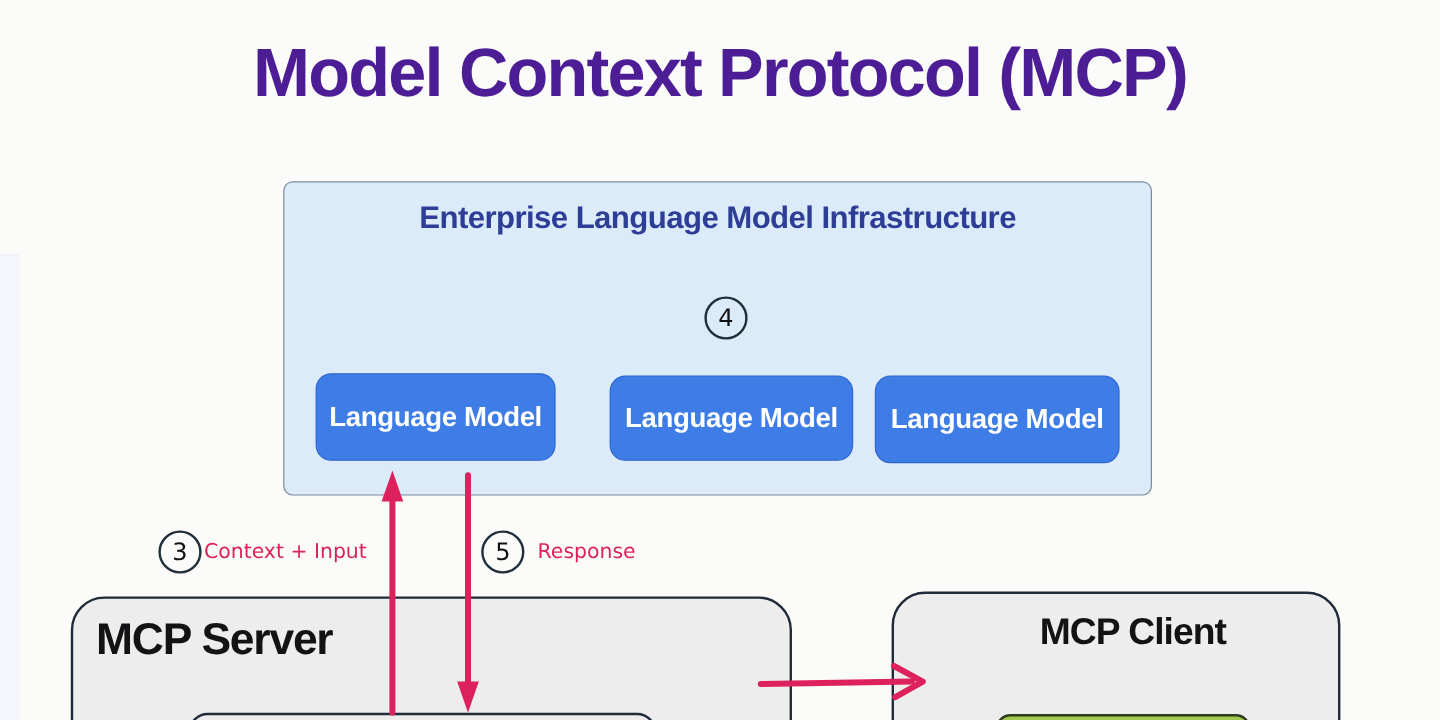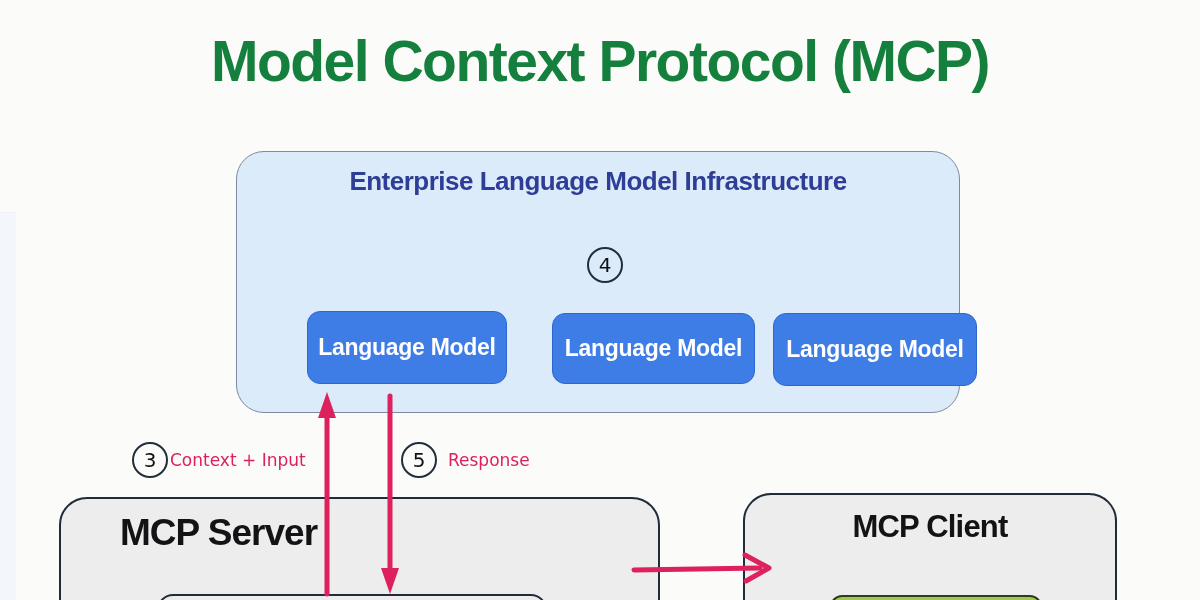--- a/index.html
+++ b/index.html
@@ -12,27 +12,27 @@
     font-family: "Liberation Sans", sans-serif;
   }
   .left-strip {
     position: absolute; left: 0; top: 212px; width: 16px; height: 388px;
     background: #f3f6fa; border-top: 1px solid #eef1f6;
   }
   .page-title {
     position: absolute; left: 0; top: 28px; width: 1200px;
     text-align: center;
     font-size: 57px; font-weight: 800; letter-spacing: -1.5px;
-    color: #15803d;
+    color: #4c1d95;
   }
   .enterprise-box {
     position: absolute; left: 236px; top: 151px; width: 724px; height: 262px;
     background: #dcebfa;
     border: 1.5px solid #7d8aa0;
-    border-radius: 28px;
+    border-radius: 8px;
     z-index: 1;
   }
   .enterprise-title {
     position: absolute; left: 0; top: 14px; width: 100%;
     text-align: center;
     font-size: 26px; font-weight: 700; letter-spacing: -0.5px;
     color: #2e3d96;
   }
   .num-badge {
     position: absolute;
@@ -47,21 +47,21 @@
   }
   .badge-4 { left: 350px; top: 95px; }
   .badge-3 { left: 132px; top: 442px; }
   .badge-5 { left: 401px; top: 442px; }
   .model-btn {
     position: absolute;
     background: #3e7ce6;
     border: 1.5px solid #2e66cf;
     border-radius: 13px;
     display: flex; align-items: center; justify-content: center;
-    color: #ffffff; font-size: 23px; font-weight: 800; letter-spacing: -0.3px; margin-left: 44px;
+    color: #ffffff; font-size: 23px; font-weight: 800; letter-spacing: -0.3px;
   }
   .model-1 { left: 26px;  top: 159px; width: 200px; height: 73px; }
   .model-2 { left: 271px; top: 161px; width: 203px; height: 71px; }
   .model-3 { left: 492px; top: 161px; width: 204px; height: 73px; }
   .hand-label {
     position: absolute;
     height: 36px; display: flex; align-items: center;
     font-family: "DejaVu Sans", cursive;
     font-size: 17px; color: #dd215c;
     white-space: nowrap;
@@ -73,24 +73,24 @@
     position: absolute;
     background: #ededed;
     border: 2px solid #202c3a;
     border-radius: 28px;
     z-index: 2;
   }
   .server-box { left: 59px;  top: 497px; width: 601px; height: 150px; }
   .client-box { left: 743px; top: 493px; width: 374px; height: 150px; }
   .server-title {
     position: absolute; left: 19px; top: 13px;
-    font-size: 37px; font-weight: 800; letter-spacing: -1px; color: #131316; margin-left: 40px;
+    font-size: 37px; font-weight: 800; letter-spacing: -1px; color: #131316;
   }
   .client-title {
-    position: absolute; left: 0; top: 14px; width: 100%; text-align: center;
+    position: absolute; left: 14px; top: 14px; width: 100%; text-align: center;
     font-size: 31px; font-weight: 800; letter-spacing: -0.8px; color: #131316;
   }
   .server-inner-box {
     position: absolute; left: 96px; top: 95px; width: 390px; height: 80px;
     background: #ededed;
     border: 2px solid #202c3a;
     border-radius: 16px;
   }
   .client-green-box {
     position: absolute; left: 85px; top: 100px; width: 212px; height: 70px;

